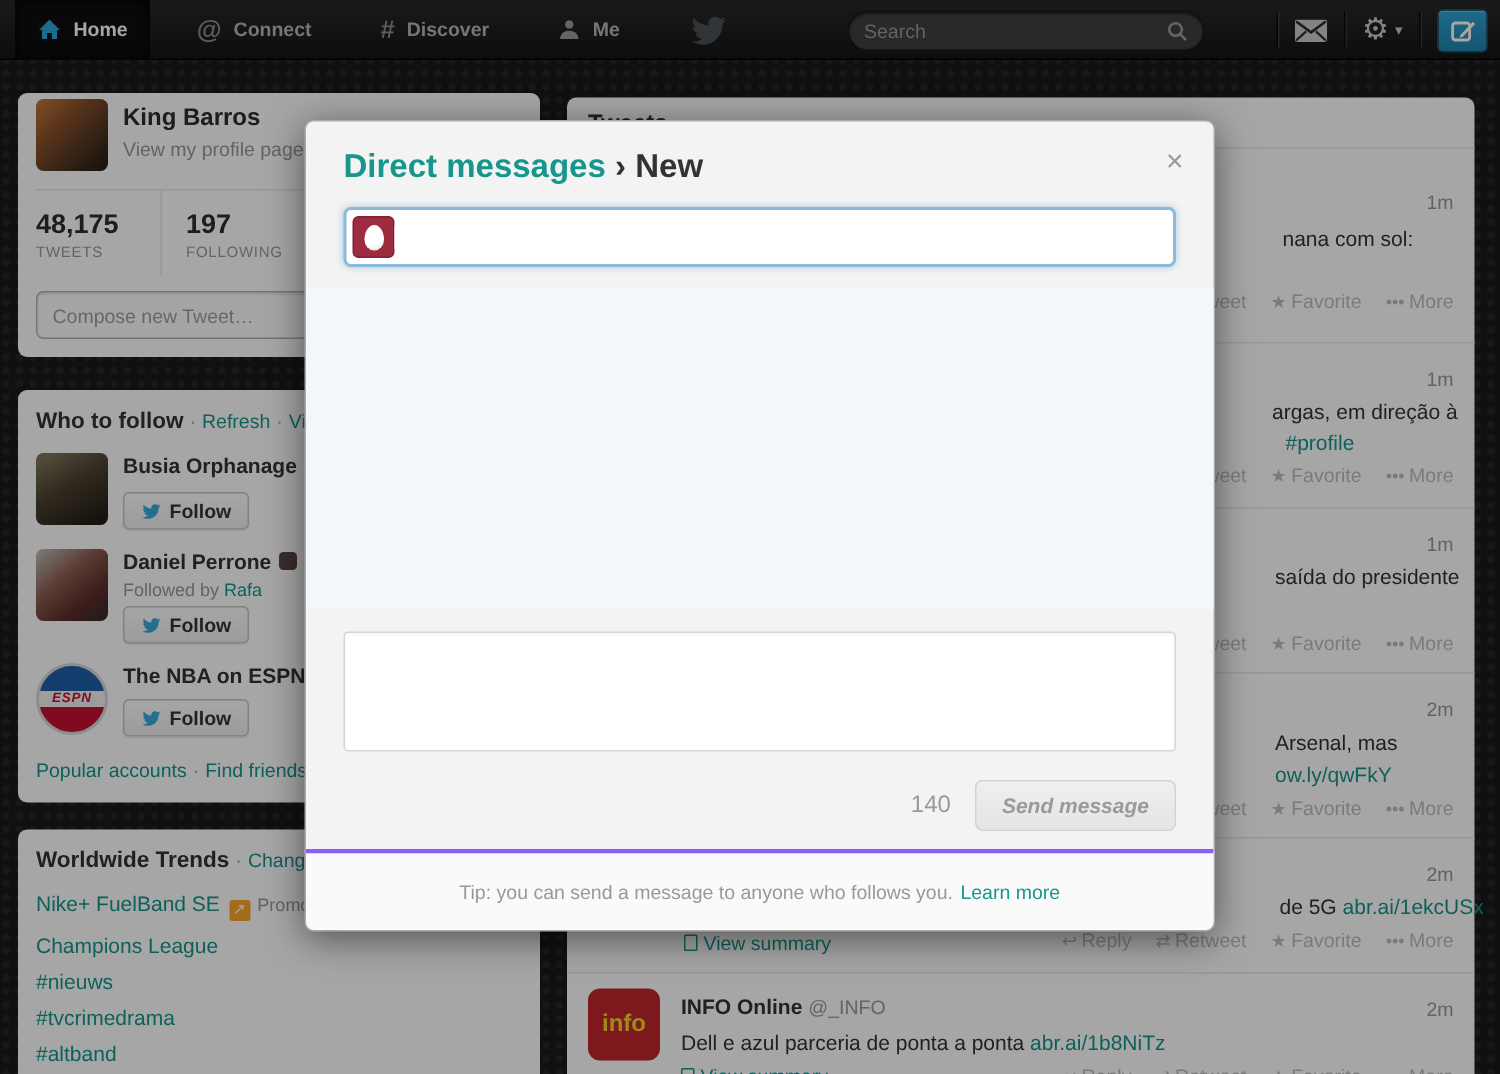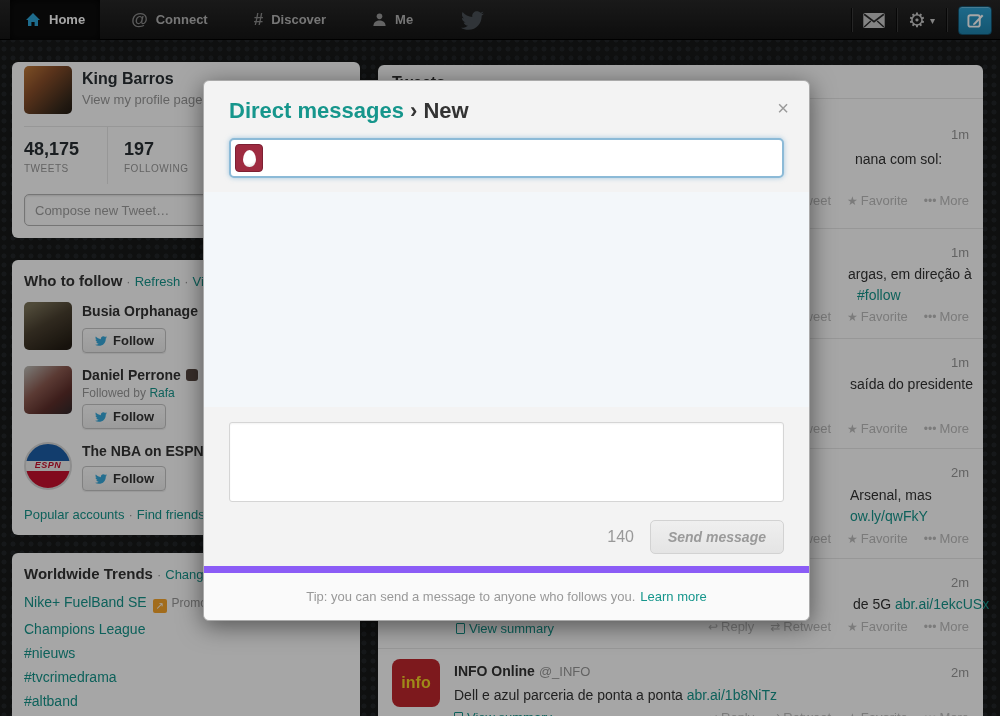--- a/index.html
+++ b/index.html
@@ -137,21 +137,21 @@
     font-family:"Liberation Sans",sans-serif; }
   .m-suggest{ flex:1; background:#f3f7fa; }
   .m-compose{ padding:15px 25px 12px; }
   .m-compose textarea{ width:100%; height:80px; resize:none; border:1px solid #d5d5d5;
     border-radius:3px; background:#fff; outline:none; font-size:14px; padding:8px;
     font-family:"Liberation Sans",sans-serif; box-shadow:inset 0 1px 2px rgba(0,0,0,.05); }
   .m-controls{ margin-top:14px; display:flex; justify-content:flex-end; align-items:center; }
   .char-count{ font-size:16px; color:#999; margin-right:16px; }
   .send-btn{ padding:8px 17px; font-size:14px; font-weight:bold; color:#9a9a9a;
     background:linear-gradient(#efefef,#e4e4e4); border:1px solid #d2d2d2; border-radius:5px;font-style:italic; }
-  .m-foot{ height:54px; border-top:7px solid #8b5cf6; background:#fafafa;
+  .m-foot{ height:54px; border-top:3px solid #8b5cf6; background:#fafafa;
     border-radius:0 0 6px 6px; display:flex; align-items:center; justify-content:center;
     font-size:13px; color:#999; gap:5px; }
 </style>
 </head>
 <body>
 
 <div class="stage">
 
   <div class="topnav">
     <div class="nav-tab active">
@@ -173,20 +173,27 @@
           <circle cx="8" cy="4.6" r="3" fill="#9a9a9a"></circle>
           <path d="M1.5 15 C1.5 10.5 5 9 8 9 C11 9 14.5 10.5 14.5 15 Z" fill="#9a9a9a"></path>
         </svg>
       <span>Me</span>
     </div>
 
     <svg class="bird-logo" viewBox="0 0 512 512">
         <path fill="#4a5157" d="M459.37 151.716c.325 4.548.325 9.097.325 13.645 0 138.72-105.583 298.558-298.558 298.558-59.452 0-114.68-17.219-161.137-47.106 8.447.974 16.568 1.299 25.34 1.299 49.055 0 94.213-16.568 130.274-44.832-46.132-.975-84.792-31.188-98.112-72.772 6.498.974 12.995 1.624 19.818 1.624 9.421 0 18.843-1.3 27.614-3.573-48.081-9.747-84.143-51.98-84.143-102.985v-1.299c13.969 7.797 30.214 12.67 47.431 13.319-28.264-18.843-46.781-51.005-46.781-87.391 0-19.492 5.197-37.36 14.294-52.954 51.655 63.675 129.3 105.258 216.365 109.807-1.624-7.797-2.599-15.918-2.599-24.04 0-57.828 46.782-104.934 104.934-104.934 30.213 0 57.502 12.67 76.67 33.137 23.715-4.548 46.456-13.32 66.599-25.34-7.798 24.366-24.366 44.833-46.132 57.827 21.117-2.273 41.584-8.122 60.426-16.243-14.292 20.791-32.161 39.308-52.628 54.253z"></path>
       </svg>
 
+    <div class="searchbox">
+      <input type="text" placeholder="Search" style="">
+      <svg width="14" height="14" viewBox="0 0 16 16">
+          <circle cx="6.5" cy="6.5" r="4.8" fill="none" stroke="#9a9a9a" stroke-width="2"></circle>
+          <path d="M10.2 10.2 L14.5 14.5" stroke="#9a9a9a" stroke-width="2"></path>
+        </svg>
+    </div>
 
     <div class="nav-right">
       <div class="nav-sep"></div>
       <svg width="22" height="15" viewBox="0 0 20 14">
           <rect width="20" height="14" rx="1.5" fill="#c9c9c9"></rect>
           <path d="M0.8 1.2 L10 8 L19.2 1.2" stroke="#2a2a2a" stroke-width="1.6" fill="none"></path>
           <path d="M0.8 13 L7 7.4 M19.2 13 L13 7.4" stroke="#2a2a2a" stroke-width="1.3"></path>
         </svg>
       <div class="nav-sep"></div>
       <div class="gear-wrap">
@@ -301,21 +308,21 @@
       <span class="ts" style="top:28px">1m</span>
       <span class="frag" style="left:437px; top:52px">nana com sol:</span>
       <div class="acts" style="top:94px">
         <span class="item"><span class="ic">↩</span><span>Reply</span></span><span class="item"><span class="ic">⇄</span><span>Retweet</span></span><span class="item"><span class="ic">★</span><span>Favorite</span></span><span class="item"><span class="ic">•••</span><span>More</span></span>
       </div>
     </div>
 
     <div class="tweet" style="height:110px">
       <span class="ts" style="top:16px">1m</span>
       <span class="frag" style="left:430px; top:37px">argas, em direção à</span>
-      <span class="frag" style="left:439px; top:58px"><a class="tw-link">#follow</a></span>
+      <span class="frag" style="left:439px; top:58px"><a class="tw-link">#profile</a></span>
       <div class="acts" style="top:80px">
         <span class="item"><span class="ic">↩</span><span>Reply</span></span><span class="item"><span class="ic">⇄</span><span>Retweet</span></span><span class="item"><span class="ic">★</span><span>Favorite</span></span><span class="item"><span class="ic">•••</span><span>More</span></span>
       </div>
     </div>
 
     <div class="tweet" style="height:110px">
       <span class="ts" style="top:16px">1m</span>
       <span class="frag" style="left:432px; top:37px">saída do presidente</span>
       <div class="acts" style="top:82px">
         <span class="item"><span class="ic">↩</span><span>Reply</span></span><span class="item"><span class="ic">⇄</span><span>Retweet</span></span><span class="item"><span class="ic">★</span><span>Favorite</span></span><span class="item"><span class="ic">•••</span><span>More</span></span>

